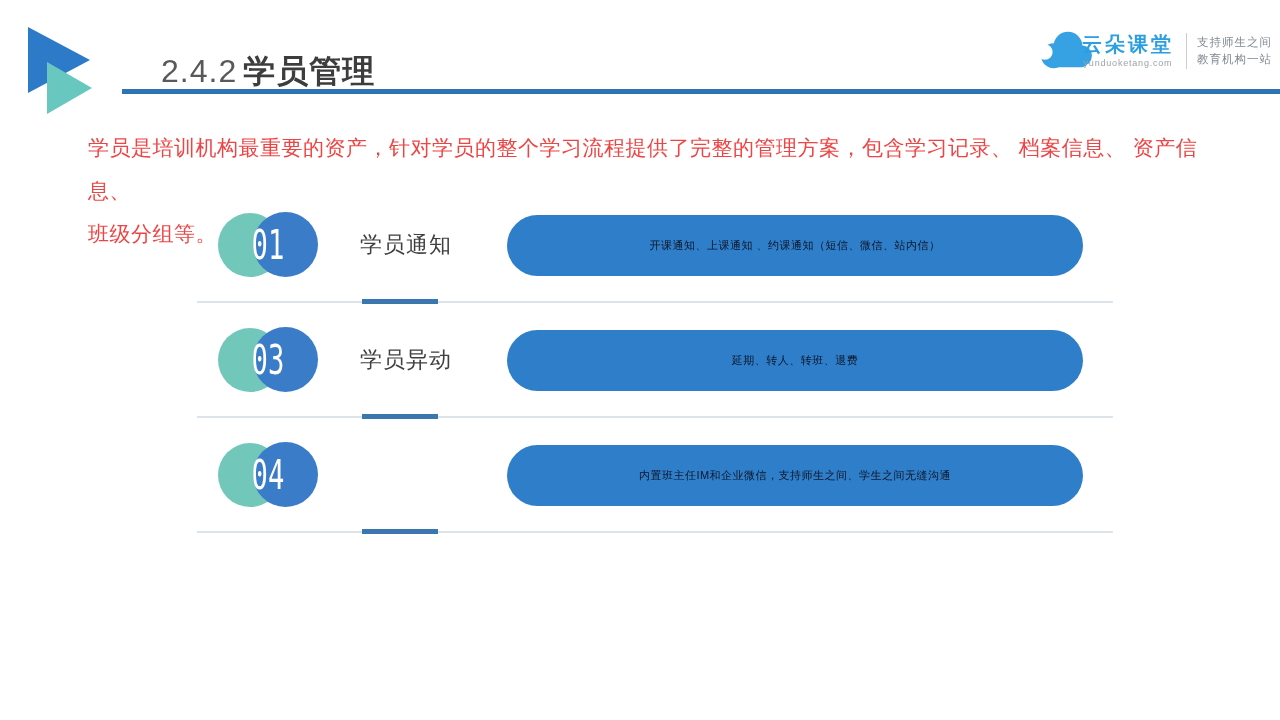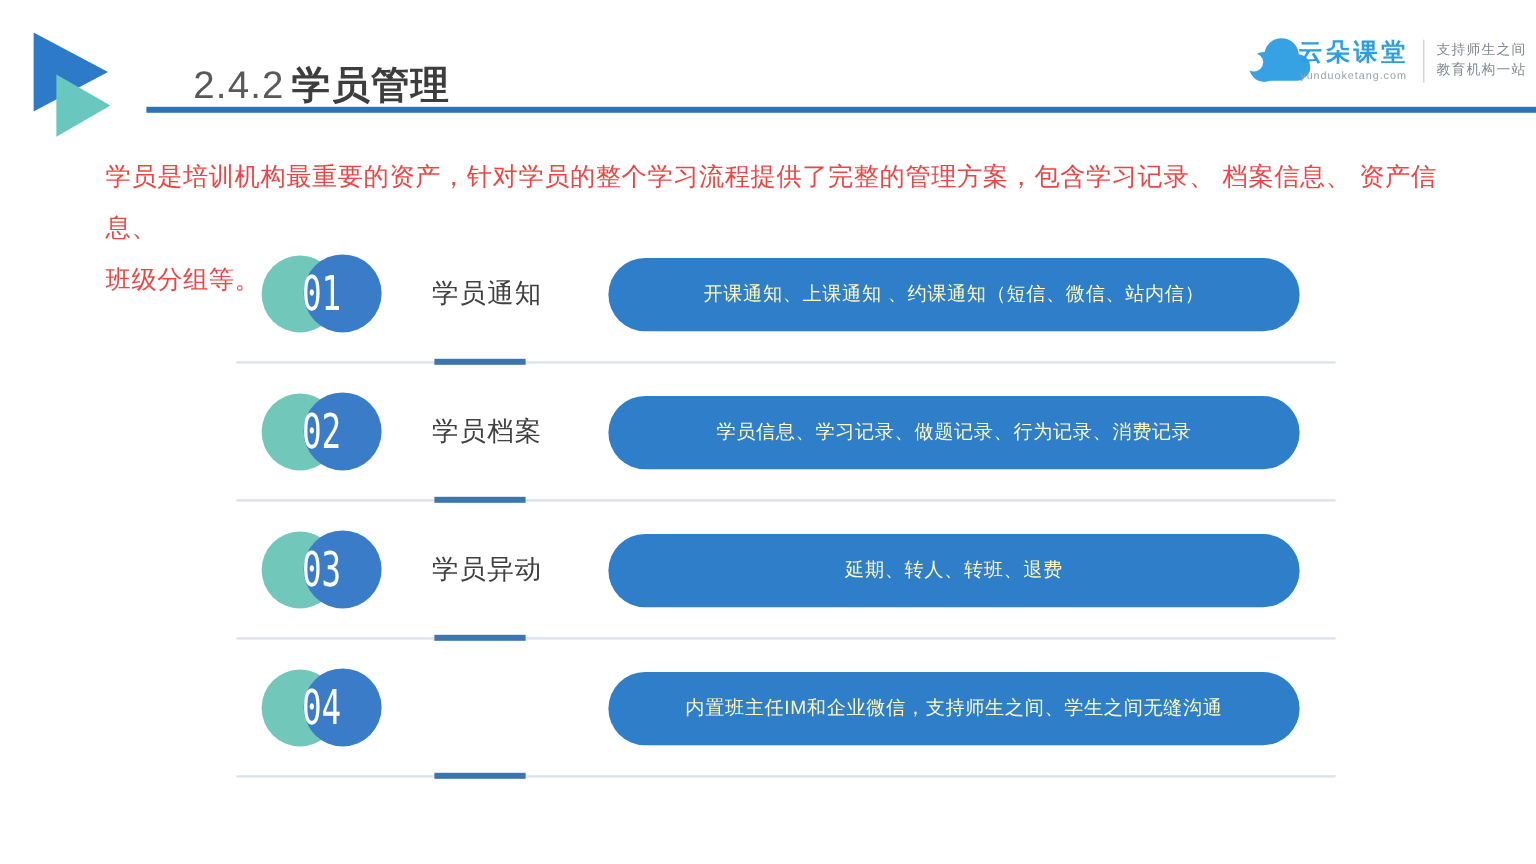--- a/index.html
+++ b/index.html
@@ -57,21 +57,21 @@
   }
   .row-label {
     position:absolute; left:360px; top:0; height:113px;
     display:flex; align-items:center;
     font-size:22px; color:#404040; letter-spacing:1px; white-space:nowrap;
   }
   .pill {
     position:absolute; left:507px; top:27px; width:576px; height:61px;
     background:#2e7ec9; border-radius:31px;
     display:flex; align-items:center; justify-content:center;
-    color:#fef9c3; font-size:16px; letter-spacing:0.5px; white-space:nowrap;
+    color:#0f172a; font-size:11px; letter-spacing:0.5px; white-space:nowrap;
   }
   .row-divider { position:absolute; left:197px; right:167px; bottom:0; height:2px; background:#dde3ea; }
   .row-divider-accent { position:absolute; left:362px; bottom:-1px; width:76px; height:5px; background:#3b76ae; }
 </style>
 </head>
 <body>
 
 <div class="slide">
 
   <div class="tri tri-blue"></div>
@@ -111,29 +111,20 @@
     <div class="row">
       <div class="circle circle-teal"></div>
       <div class="circle circle-blue"></div>
       <div class="row-number">01</div>
       <div class="row-label">学员通知</div>
       <div class="pill">开课通知、上课通知 、约课通知（短信、微信、站内信）</div>
       <div class="row-divider"></div>
       <div class="row-divider-accent"></div>
     </div>
 
-    <div class="row">
-      <div class="circle circle-teal"></div>
-      <div class="circle circle-blue"></div>
-      <div class="row-number">02</div>
-      <div class="row-label">学员档案</div>
-      <div class="pill">学员信息、学习记录、做题记录、行为记录、消费记录</div>
-      <div class="row-divider"></div>
-      <div class="row-divider-accent"></div>
-    </div>
 
     <div class="row">
       <div class="circle circle-teal"></div>
       <div class="circle circle-blue"></div>
       <div class="row-number">03</div>
       <div class="row-label">学员异动</div>
       <div class="pill">延期、转人、转班、退费</div>
       <div class="row-divider"></div>
       <div class="row-divider-accent"></div>
     </div>

